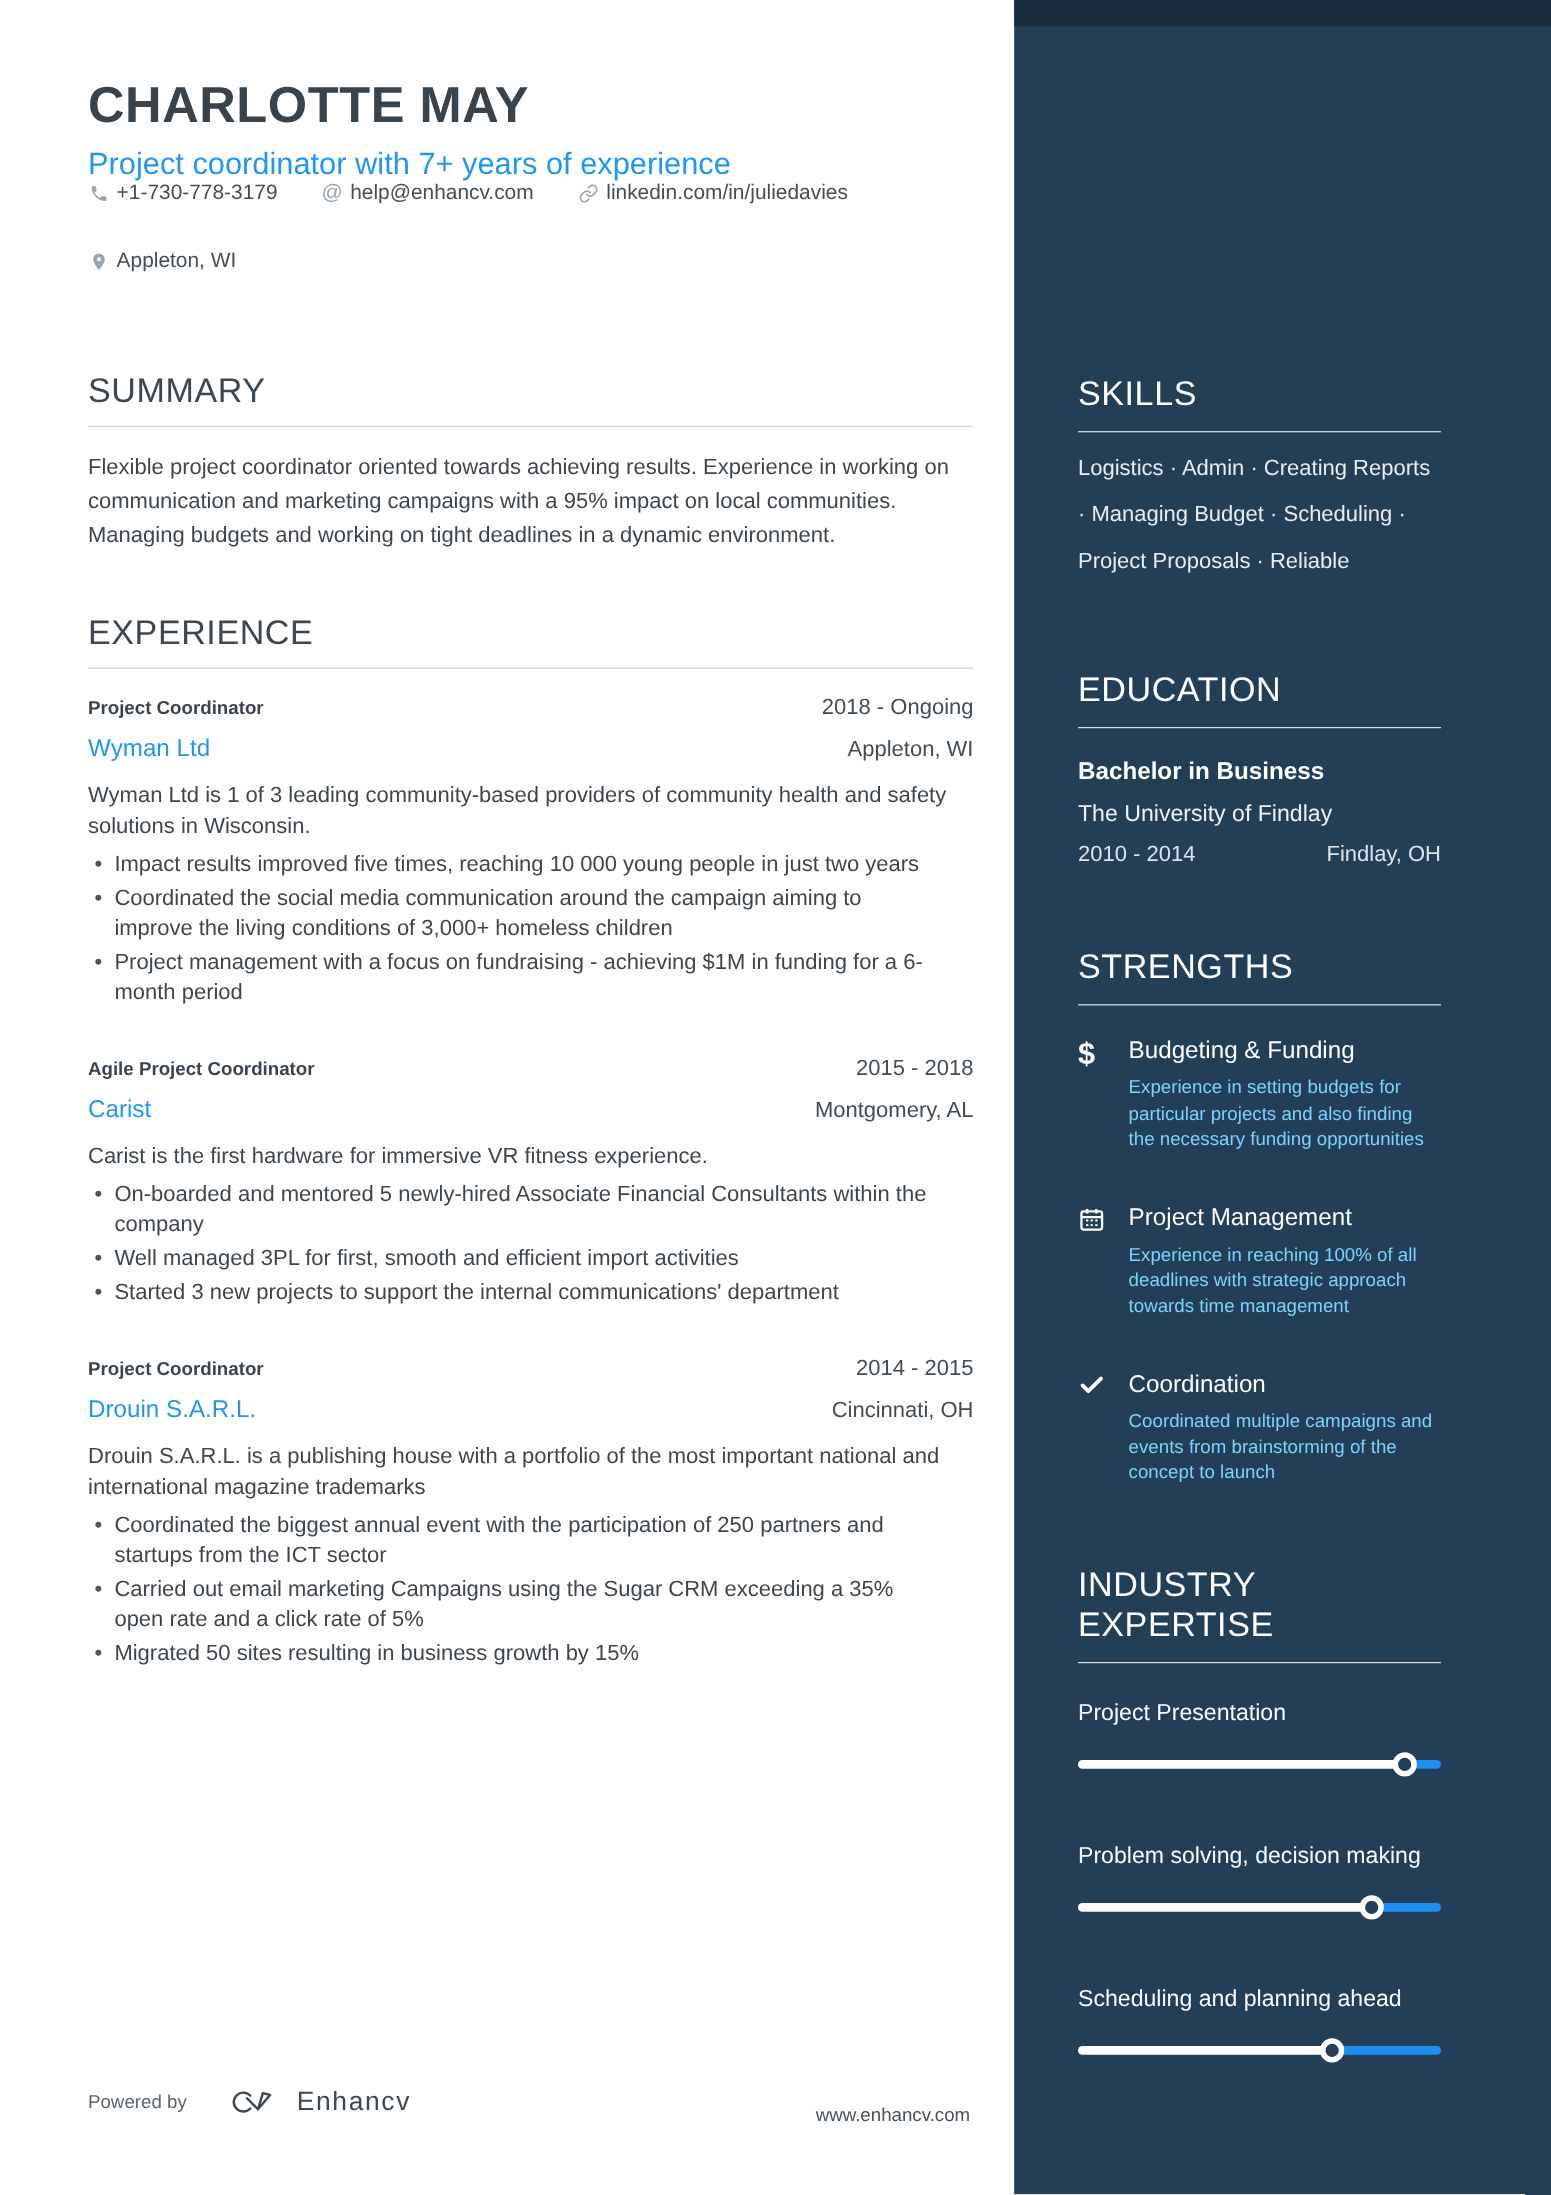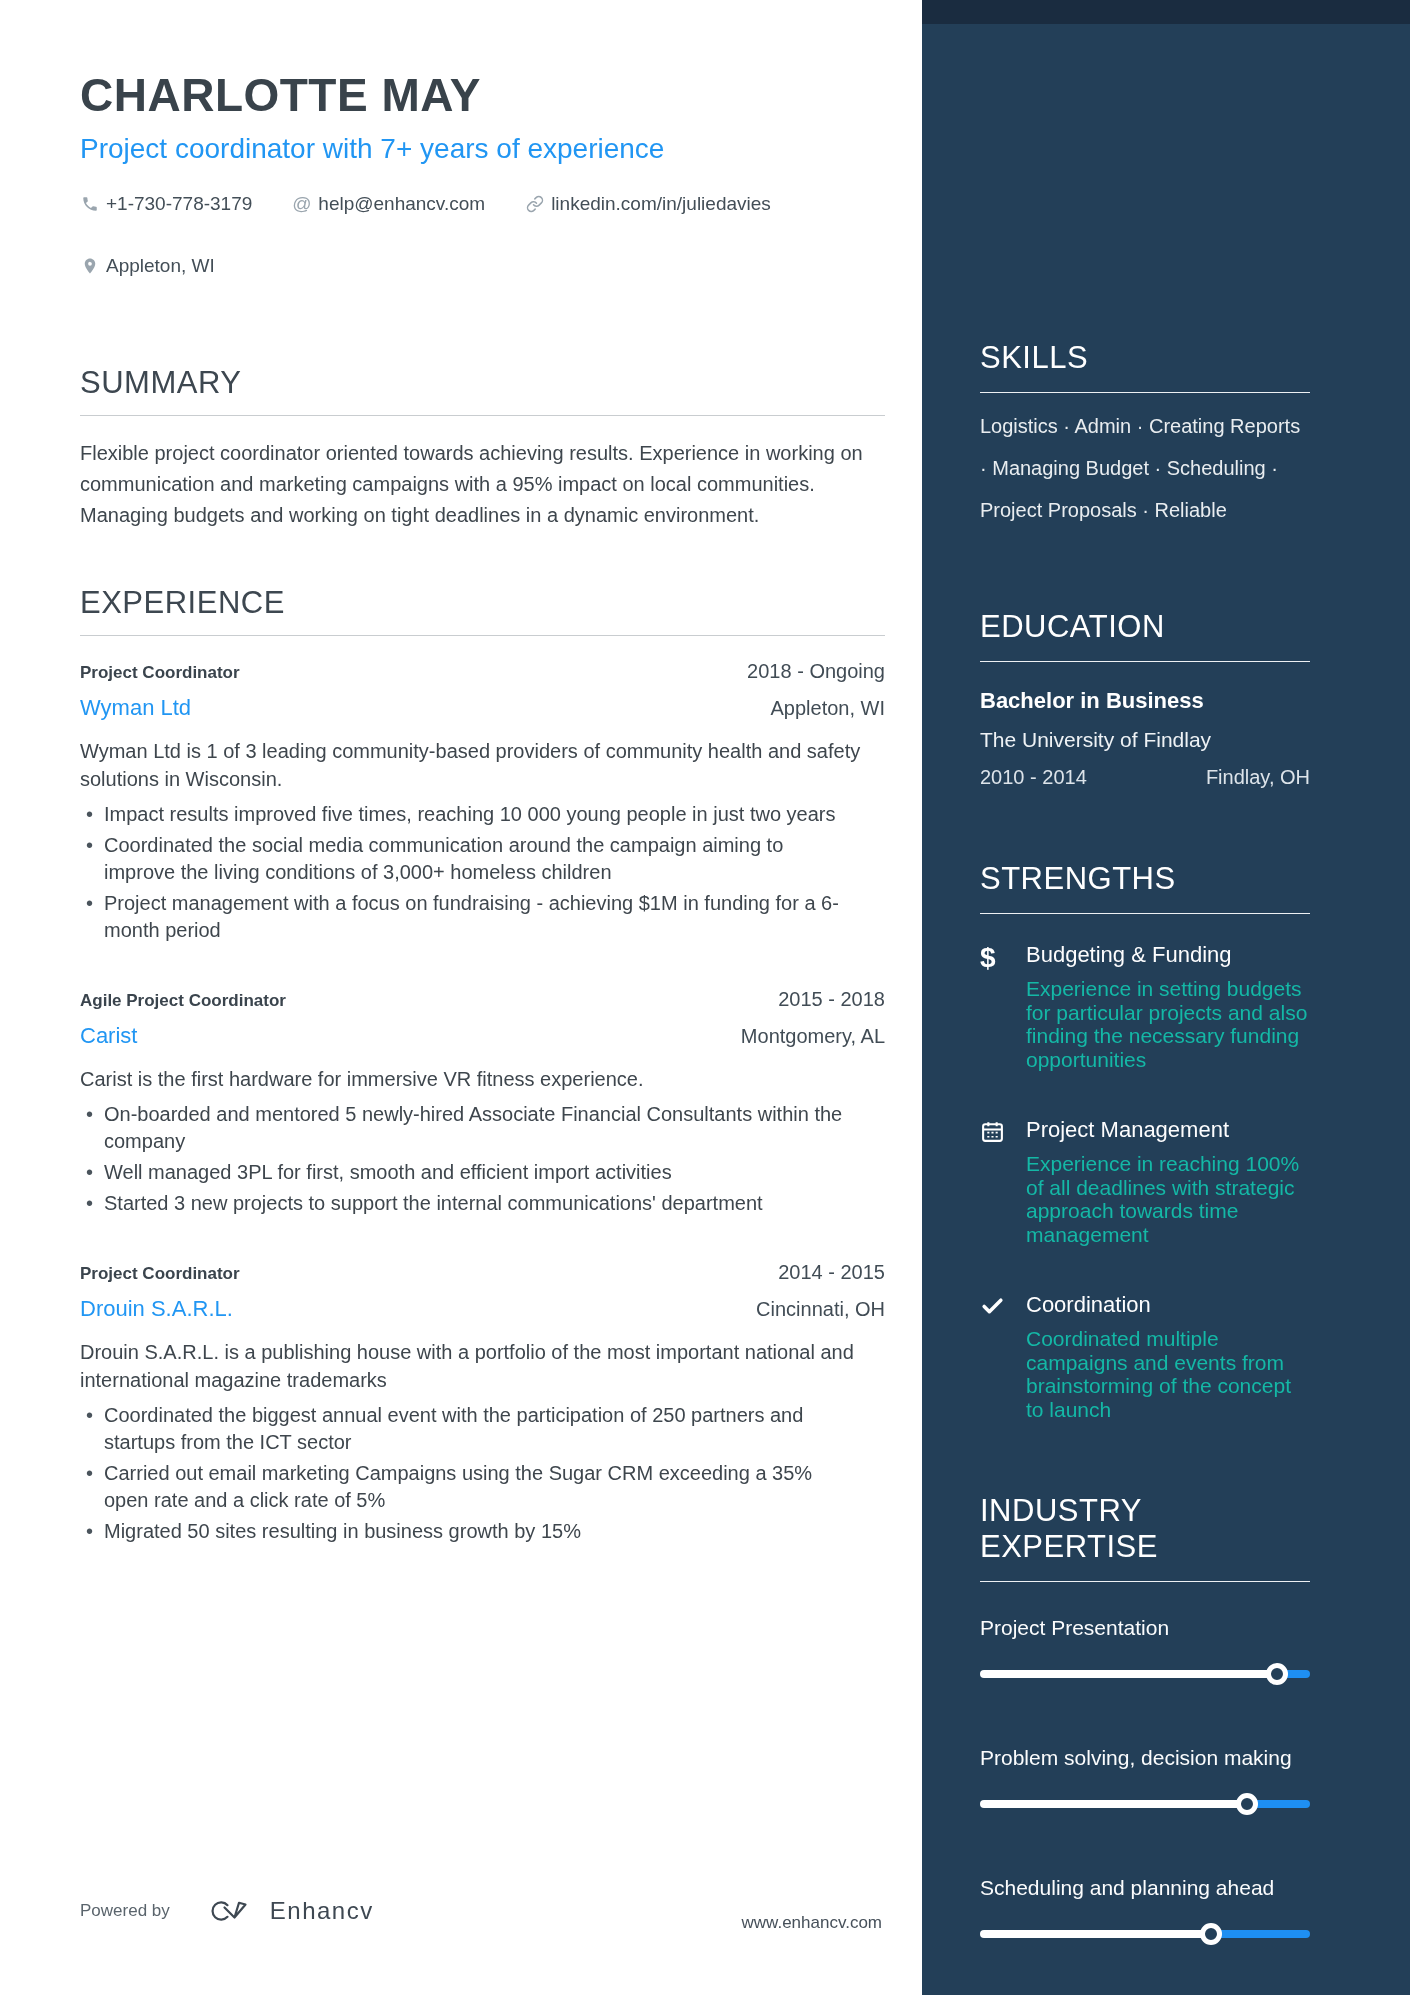--- a/index.html
+++ b/index.html
@@ -4,21 +4,21 @@
 <style>
   * { margin:0; padding:0; box-sizing:border-box; }
   html,body { background:#ffffff; }
   body { font-family:"Liberation Sans", sans-serif; color:#3d4750; }
   .page { position:relative; width:1410px; height:1995px; background:#ffffff; overflow:hidden; }
 
   
   .left-col { position:absolute; left:0; top:0; width:922px; height:1995px; background:#ffffff; padding:70px 37px 0 80px; }
   .name { font-size:46px; font-weight:700; letter-spacing:.5px; color:#39434b; line-height:1.1; }
   .job-title { margin-top:12px; font-size:28px; color:#2196f3; }
-  .contacts { margin-top:28px; max-width:700px; display:flex; flex-wrap:wrap; column-gap:26px; row-gap:13px;gap:40px; }
+  .contacts { max-width:700px; display:flex; flex-wrap:wrap; column-gap:26px; row-gap:13px;gap:40px; }
   .contact { display:flex; align-items:center; gap:7px; font-size:19px; color:#434e57; }
   .contact .ic { display:inline-flex; width:19px; height:19px; align-items:center; justify-content:center; color:#9aa5ae; }
   .contact .ic svg { width:18px; height:18px; }
   .at-glyph { font-size:19px; color:#9aa5ae; line-height:1; }
 
   .section { margin-top:88px; }
   .section.experience { margin-top:54px; }
   .sec-head { font-size:31px; letter-spacing:.5px; color:#3d4750; padding-bottom:14px; border-bottom:1px solid #c9cdd0; }
   .summary-text { margin-top:22px; font-size:20px; line-height:31px; color:#3e464d; max-width:790px; }
 
@@ -52,21 +52,21 @@
   .edu-meta { margin-top:14px; display:flex; justify-content:space-between; font-size:20px; color:#dde4ea; }
 
   .sb-strengths { margin-top:72px; }
   .strength { display:flex; margin-top:28px; margin-bottom:46px; }
   .strength:first-of-type { margin-top:26px; }
   .s-ic { width:46px; flex:none; color:#ffffff; padding-top:2px; }
   .s-ic .dollar { font-size:28px; font-weight:700; line-height:1; }
   .s-ic svg { width:25px; height:25px; }
   .s-body { flex:1; }
   .s-title { font-size:22px; color:#fdfdfe; }
-  .s-desc { margin-top:9px; font-size:21px; line-height:23.5px; color:#14b8a6; }
+  .s-desc { margin-top:9px; font-size:17px; line-height:23.5px; color:#7dd3fc; }
 
   .sb-industry { margin-top:72px; }
   .slider-group { margin-top:32px; margin-bottom:58px; }
   .slider-label { font-size:21px; line-height:28px; color:#fbfcfd; }
   .slider { position:relative; margin-top:20px; height:24px; }
   .track-white { position:absolute; left:0; top:8px; height:8px; width:var(--p); background:#ffffff; border-radius:4px; }
   .track-blue { position:absolute; left:var(--p); top:8px; height:8px; right:0; background:#1e8ff2; border-radius:4px; }
   .knob { position:absolute; top:1px; left:var(--p); transform:translateX(-50%); width:22px; height:22px; border-radius:50%; background:#233f58; border:5.5px solid #ffffff; }
 </style>
 </head>

